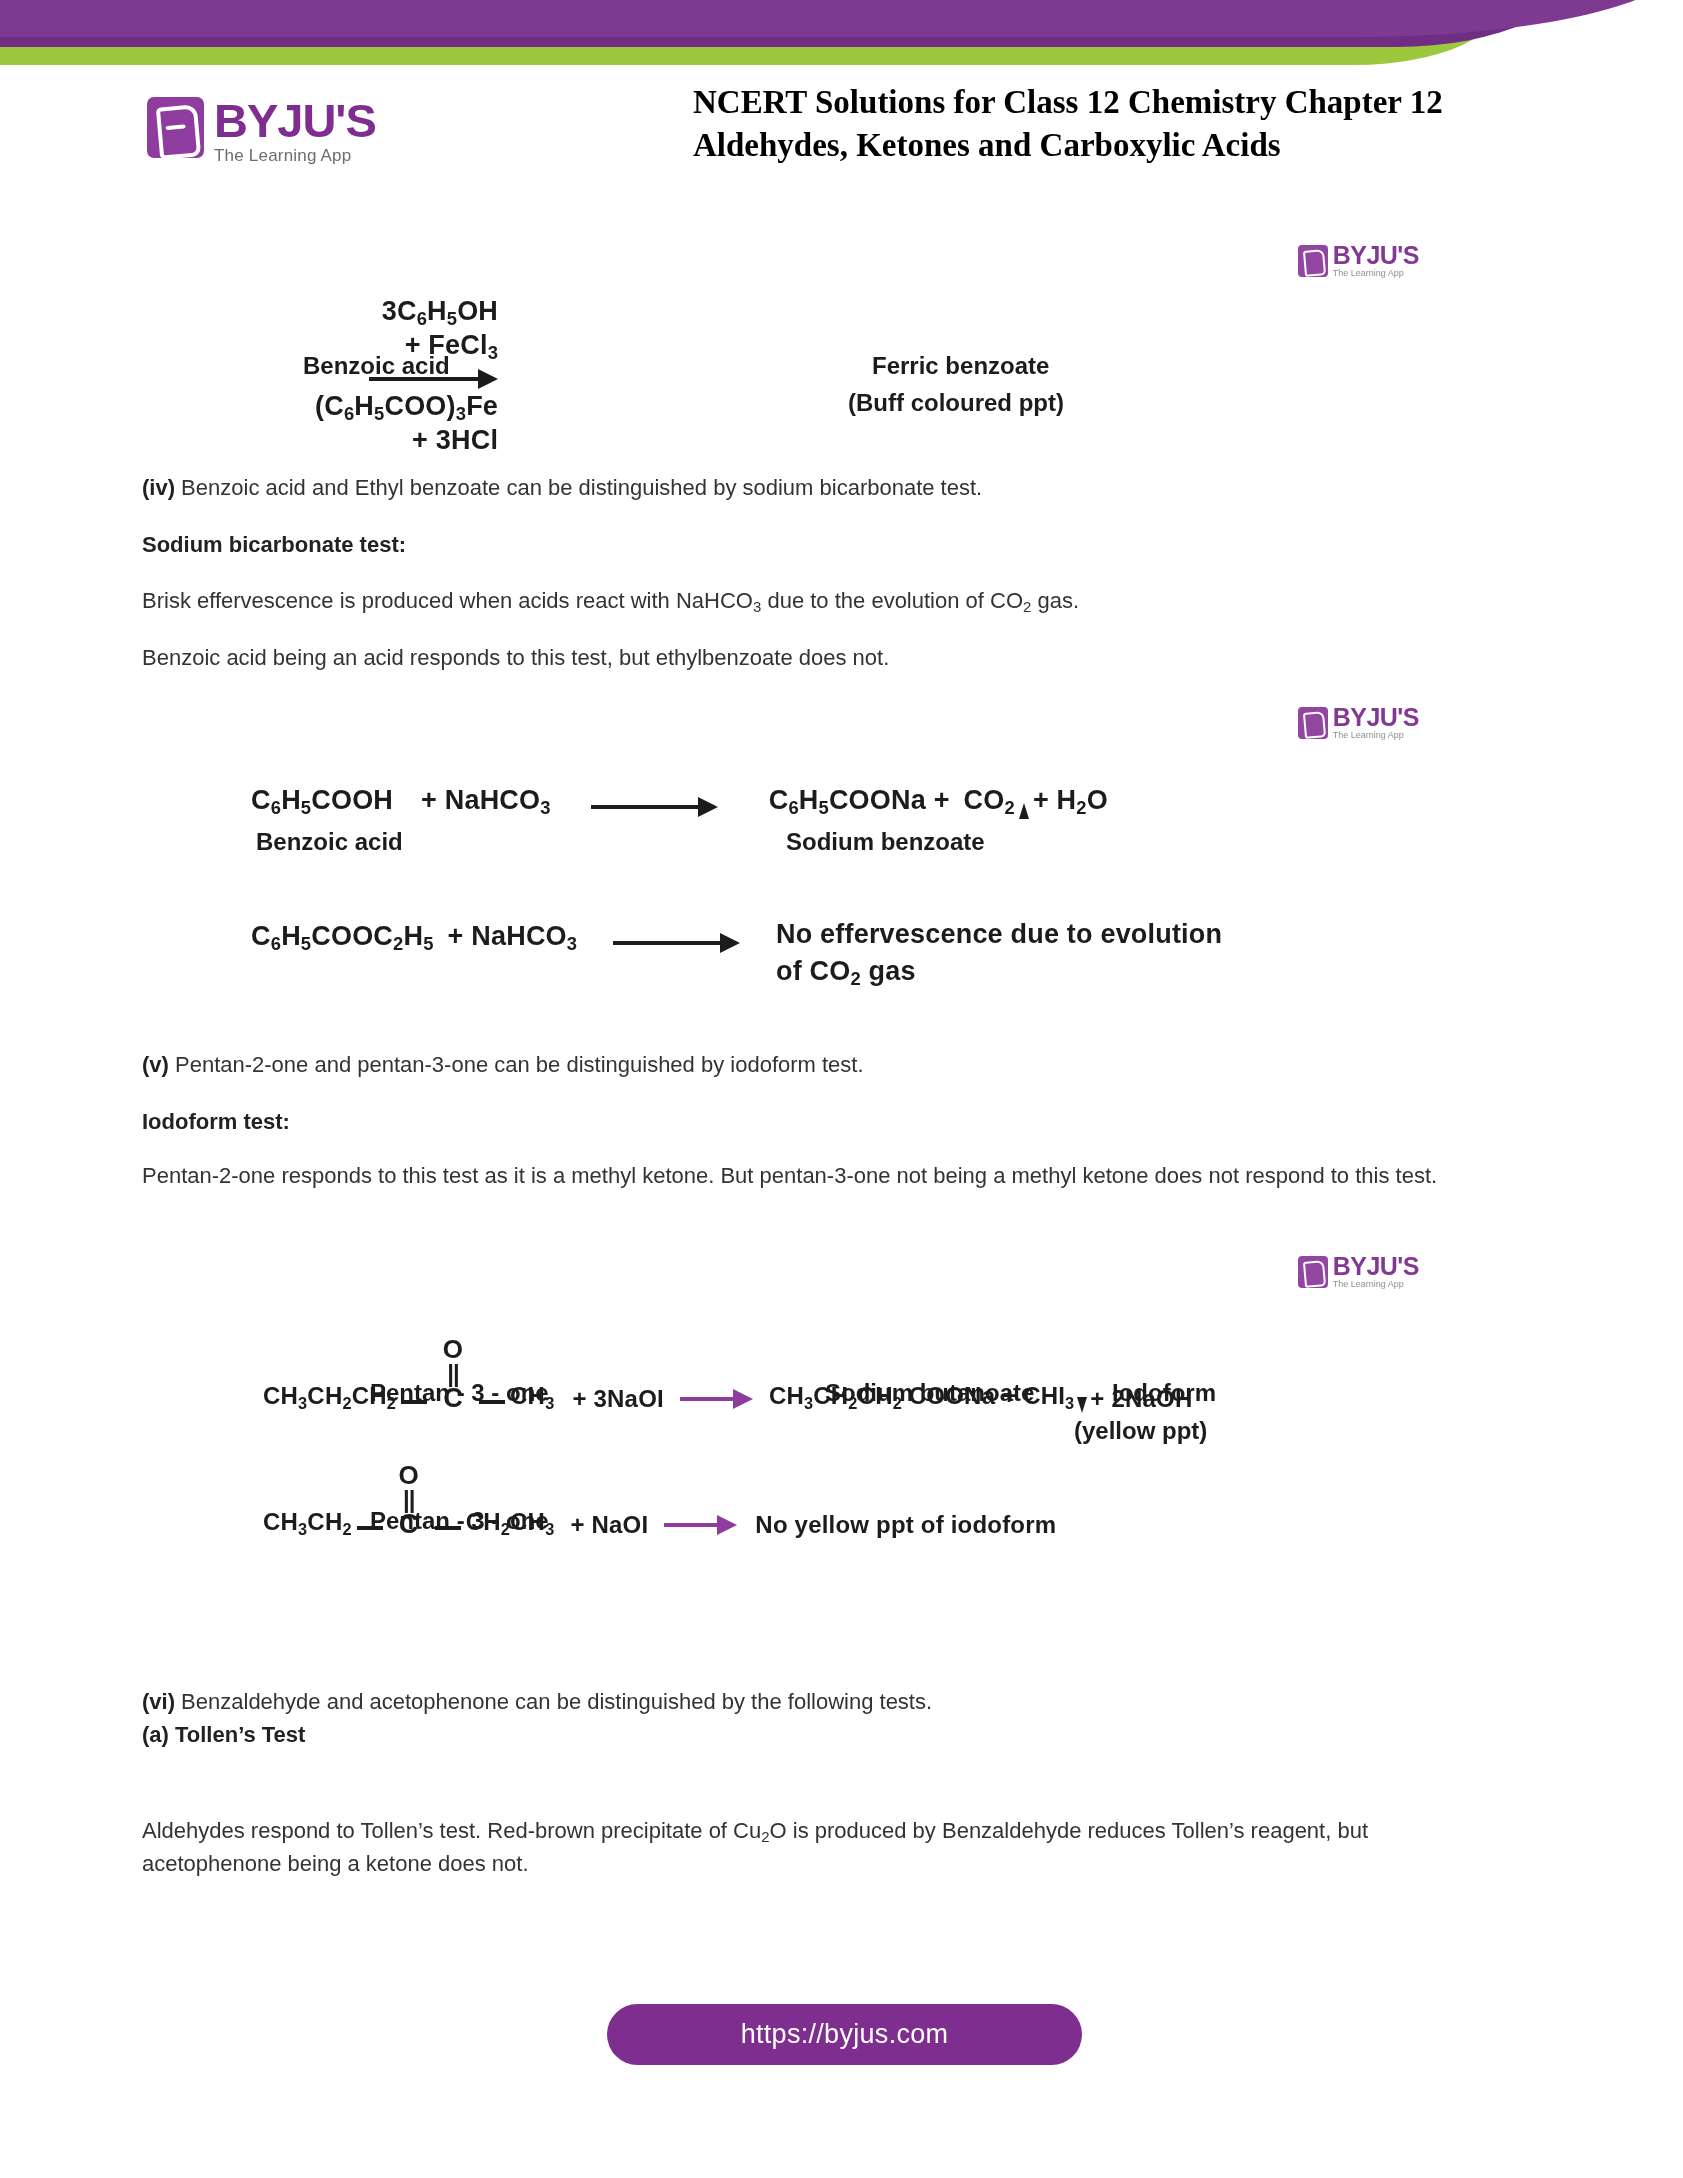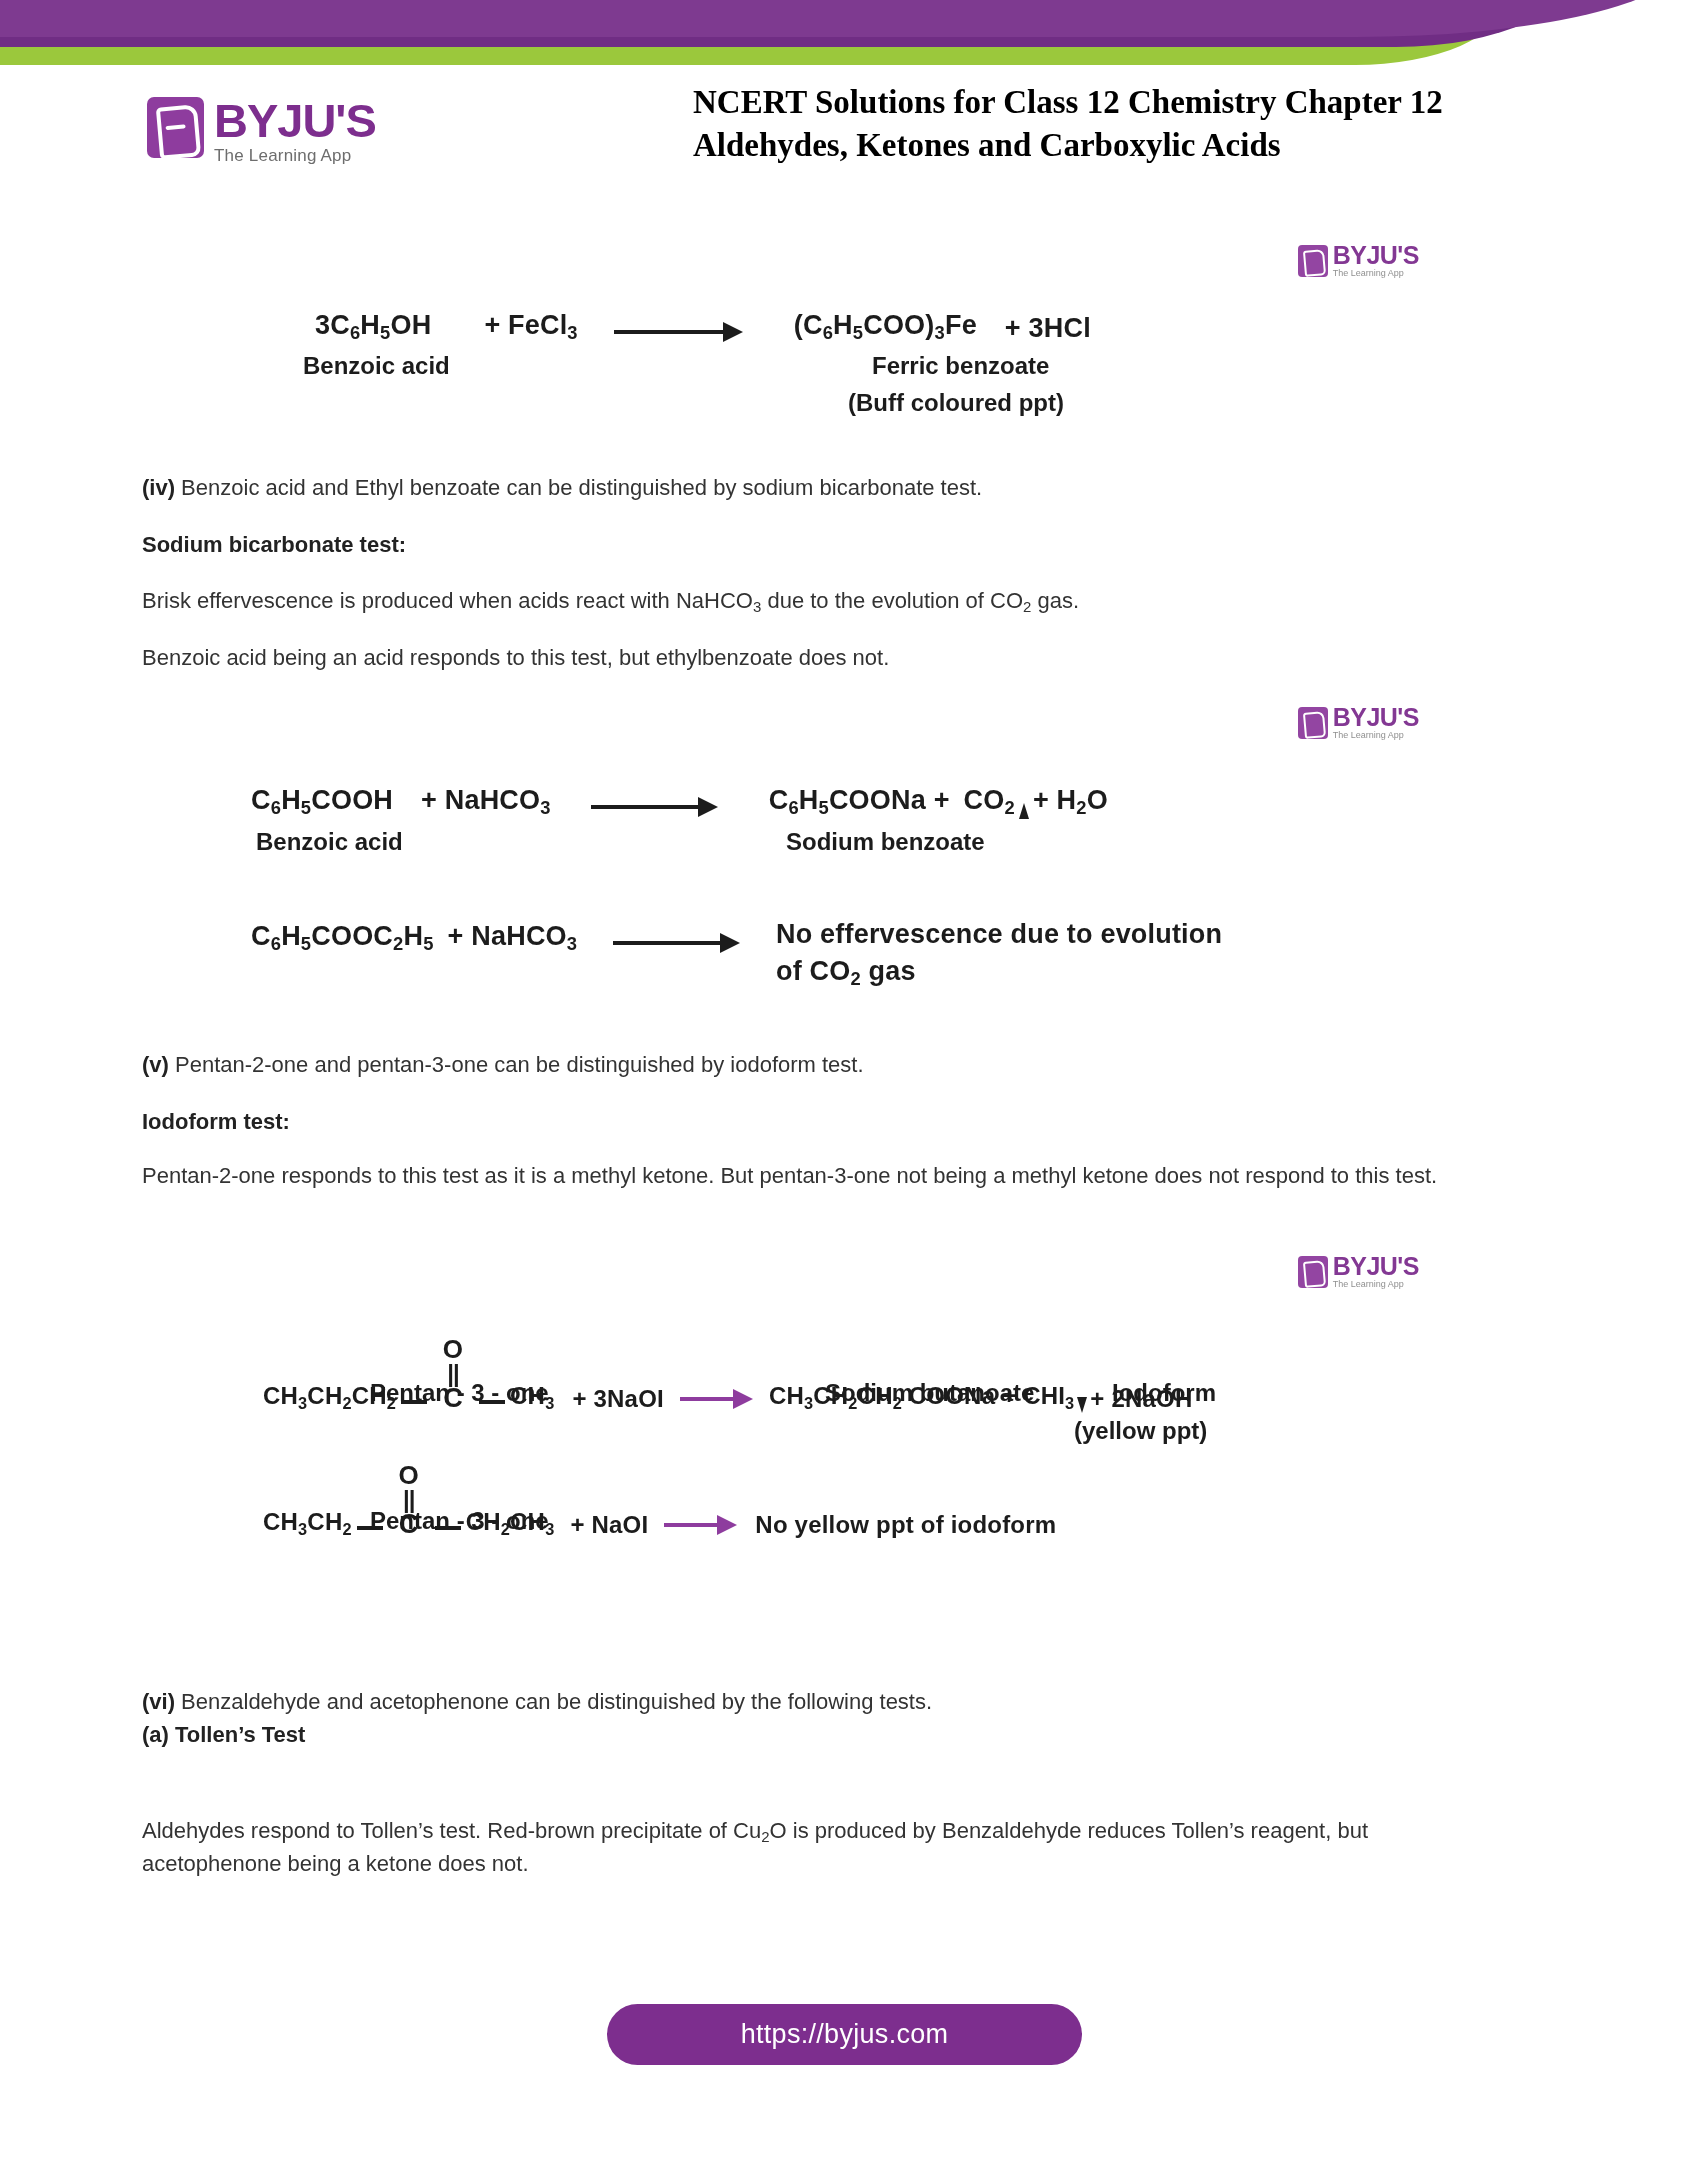--- a/index.html
+++ b/index.html
@@ -161,21 +161,21 @@
   <div class="eq-wm" style="top:10px;">
     <div class="wm-mark">
         <i></i>
       </div>
     <div class="wm-txt">
       <div class="w1">BYJU'S</div>
       <div class="w2">The Learning App</div>
     </div>
   </div>
 
-  <div class="eqline" style="position:absolute;left:173px;top:77px;">
+  <div class="eqline" style="position:absolute;left:173px;top:63px;flex-direction:column;">
     <span>
       <span>3C</span><sub>6</sub><span>H</span><sub>5</sub><span>OH</span>
     </span>
     <span style="display:inline-block;width:53px;"></span>
     <span><span>+ FeCl</span><sub>3</sub></span>
     <span style="display:inline-block;width:36px;"></span>
     <span class="arrow" style="width:129px;">
         <span class="shaft" style="width:113px;"></span>
         <span class="head"></span>
       </span>

